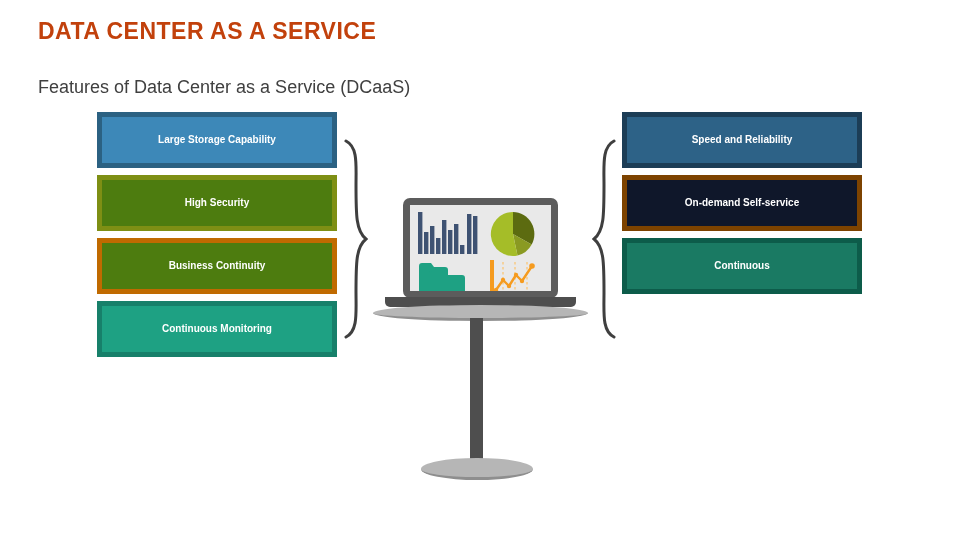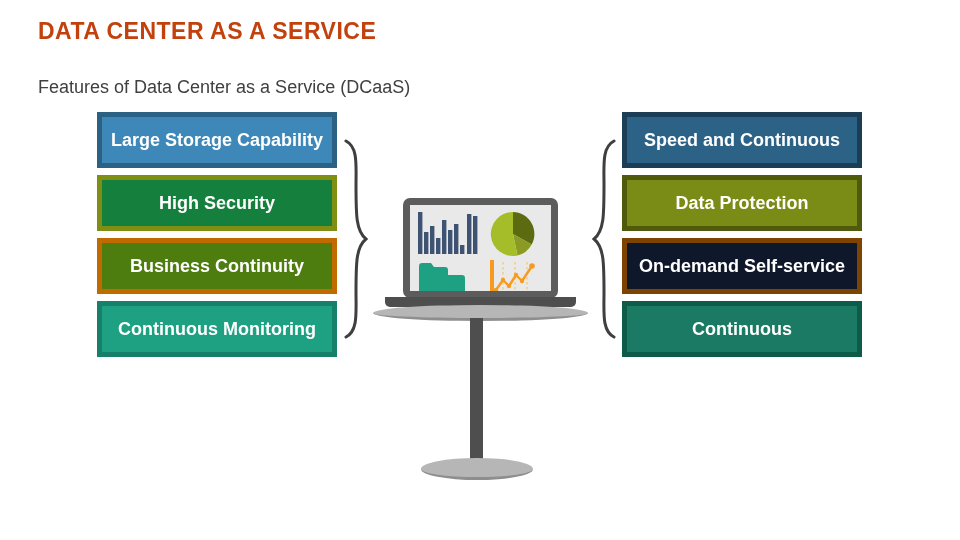--- a/index.html
+++ b/index.html
@@ -58,21 +58,21 @@
     box-sizing: border-box;
     width: 240px;
     height: 56px;
     margin-bottom: 7px;
     border-style: solid;
     border-width: 5px;
     display: flex;
     align-items: center;
     justify-content: center;
     color: #ffffff;
-    font-size: 18px;
+    font-size: 10px;
     font-weight: bold;
     text-align: center;
     line-height: 1.15;
   }
   .feat:last-child { margin-bottom: 2px; }
 
   
   .stage {
     position: absolute;
     left: 355px;
@@ -155,37 +155,34 @@
 
 <div class="slide">
 
   <div class="title">DATA CENTER AS A SERVICE</div>
   <div class="subtitle">Features of Data Center as a Service (DCaaS)</div>
 
   <div class="col col-left">
     <div class="feat" style="background: rgb(61, 136, 184); border-color: rgb(43, 97, 130);">
       <span>Large Storage Capability</span>
     </div>
-    <div class="feat" style="background: #15803d; border-color: rgb(126, 143, 20);">
+    <div class="feat" style="background: #4d7c0f; border-color: rgb(126, 143, 20);">
       <span>High Security</span>
     </div>
     <div class="feat" style="background: #4d7c0f; border-color: rgb(192, 106, 0);">
       <span>Business Continuity</span>
     </div>
     <div class="feat" style="background: rgb(30, 161, 131); border-color: rgb(23, 128, 106);">
       <span>Continuous Monitoring</span>
     </div>
   </div>
 
   <div class="col col-right">
     <div class="feat" style="background: rgb(45, 98, 135); border-color: rgb(28, 61, 86);">
-      <span>Speed and Continuous</span>
-    </div>
-    <div class="feat" style="background: rgb(122, 140, 21); border-color: rgb(79, 90, 12);">
-      <span>Data Protection</span>
+      <span>Speed and Reliability</span>
     </div>
     <div class="feat" style="background: #0f172a; border-color: rgb(125, 67, 0);">
       <span>On-demand Self-service</span>
     </div>
     <div class="feat" style="background: rgb(26, 122, 99); border-color: rgb(13, 92, 74);">
       <span>Continuous</span>
     </div>
   </div>
 
   <div class="stage">

